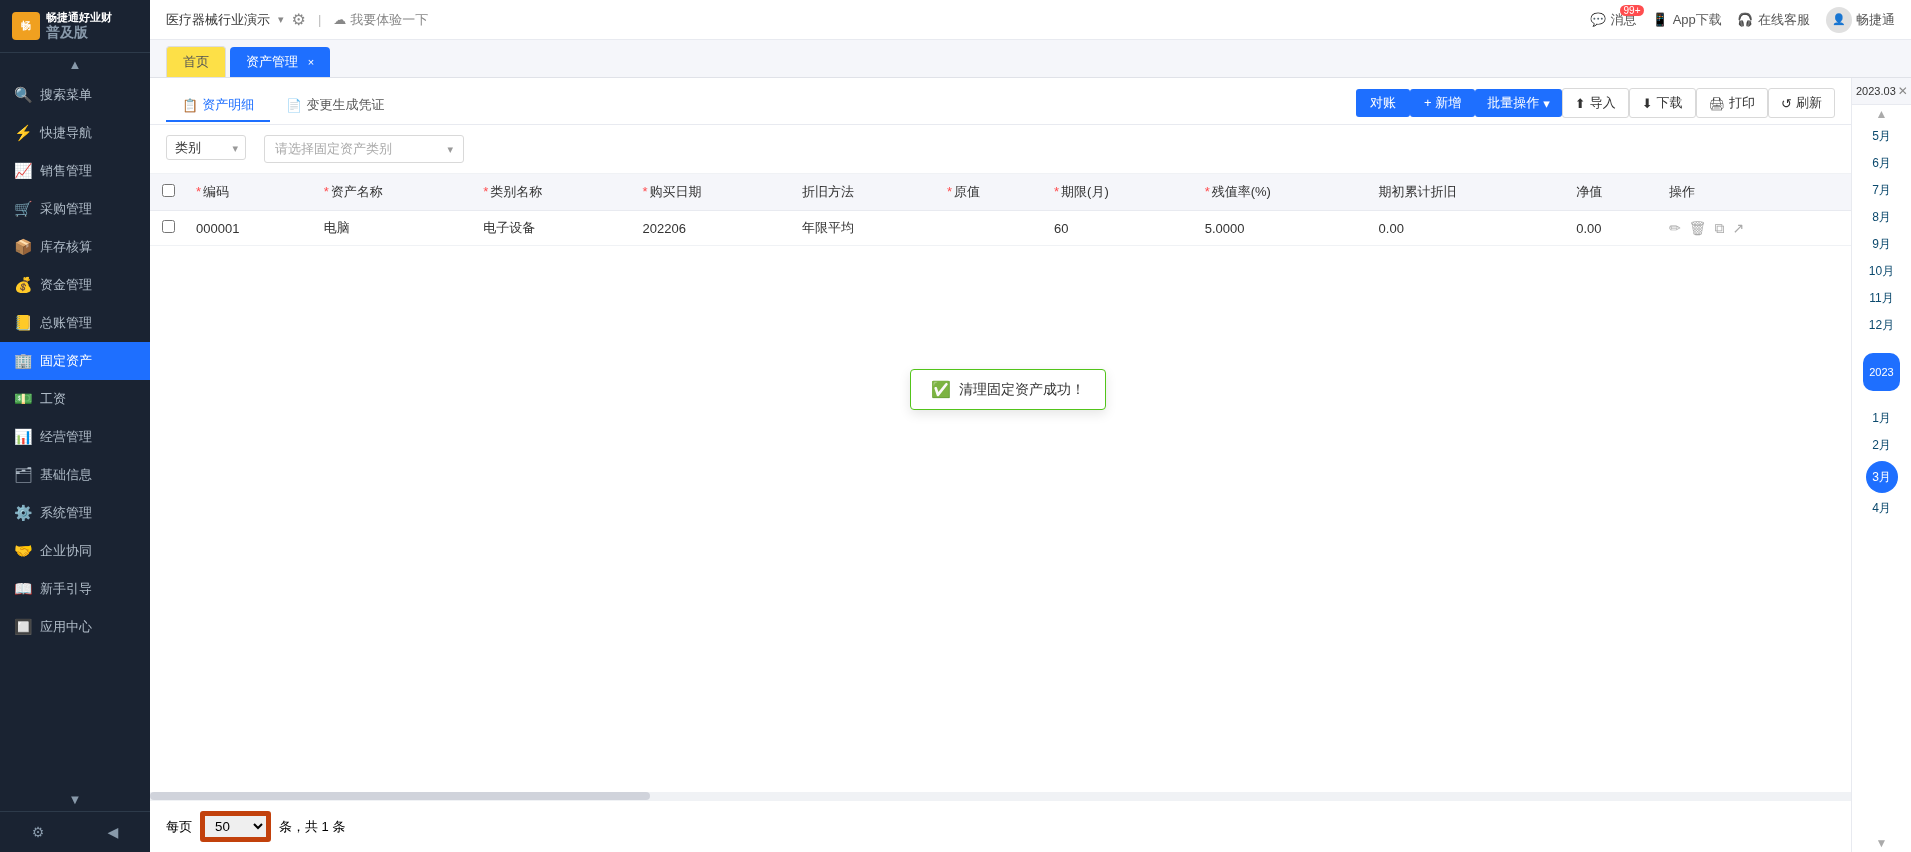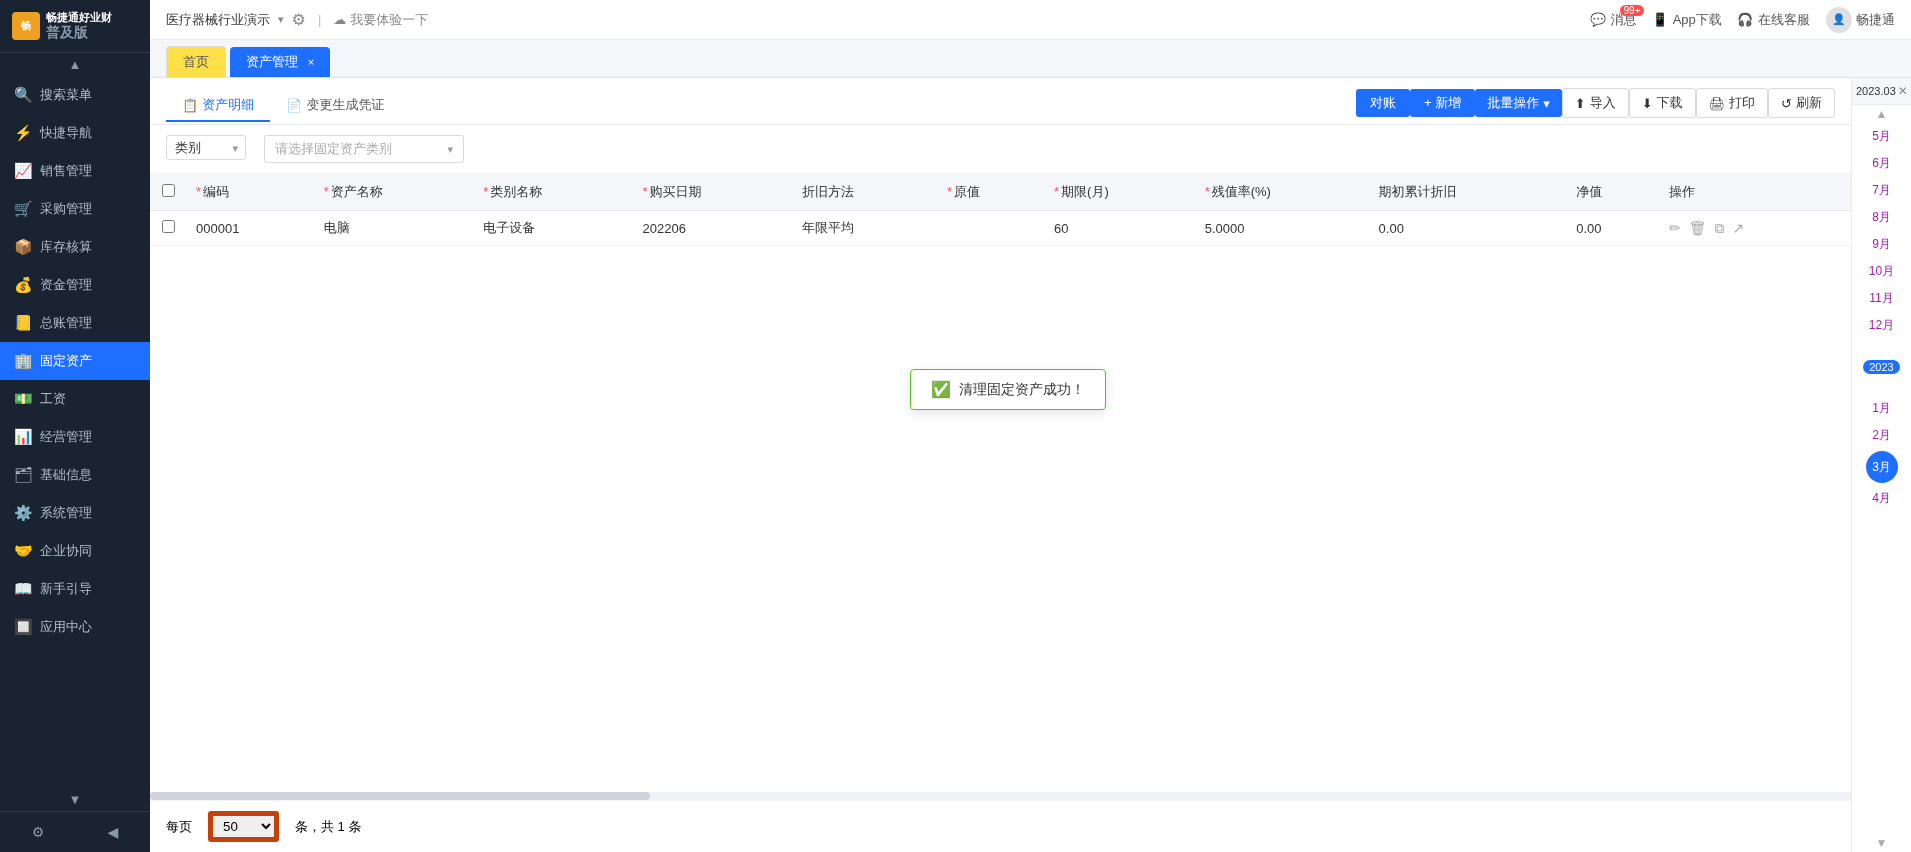--- a/index.html
+++ b/index.html
@@ -159,21 +159,21 @@
 
     
     .subtotal-row td { background: #fafbfc; color: #666; font-size: 12px; }
     .subtotal-icon { color: #1e6fff; font-size: 11px; margin-right: 4px; }
 
     
     .pagination {
       padding: 10px 16px;
       display: flex;
       align-items: center;
-      gap: 16px;
+      gap: 8px;
       border-top: 1px solid #f0f2f5;
       background: #fff;
       font-size: 13px;
     }
     .page-select { border: 5px solid #c2410c; border-radius: 3px; padding: 2px 20px 2px 6px; }
 
     
     .scrollbar-bar {
       height: 8px; background: #f0f2f5; position: relative;
     }
@@ -220,25 +220,25 @@
       border-bottom: 1px solid #e8eaf0;
       display: flex;
       align-items: center;
       justify-content: space-between;
     }
     .timeline-ctrl { display: flex; gap: 2px; }
     .timeline-ctrl button { border: none; background: none; cursor: pointer; font-size: 12px; color: #888; padding: 0 2px; }
     .timeline-months { flex: 1; overflow-y: auto; }
     .timeline-year { font-size: 11px; text-align: center; padding: 3px 0; color: #aaa; }
     .timeline-month {
-      text-align: center; padding: 5px 4px; font-size: 12px; color: #a21caf; cursor: pointer;
+      text-align: center; padding: 5px 4px; font-size: 12px; color: #0c4a6e; cursor: pointer;
     }
     .timeline-month.current { background: #1e6fff; color: #fff; border-radius: 50%; margin: 2px auto; width: 32px; height: 32px; display: flex; align-items: center; justify-content: center; }
     .timeline-scroll-btn { text-align: center; padding: 2px; color: #aaa; cursor: pointer; font-size: 12px; }
-    .timeline-year-badge { background: #1e6fff; color: #fff; border-radius: 10px; font-size: 11px; padding: 1px 6px; margin: 18px auto; display: block; text-align: center; width: fit-content; }
+    .timeline-year-badge { background: #1e6fff; color: #fff; border-radius: 10px; font-size: 11px; padding: 13px 6px; margin: 11px auto; display: block; text-align: center; width: fit-content; }
   </style>
 </head>
 <body>
 
 <div class="sidebar">
   <div class="sidebar-logo">
     <div class="sidebar-logo-icon">畅</div>
     <div>
       <div class="sidebar-logo-text">畅捷通好业财</div>
       <div class="sidebar-logo-sub">普及版</div>

